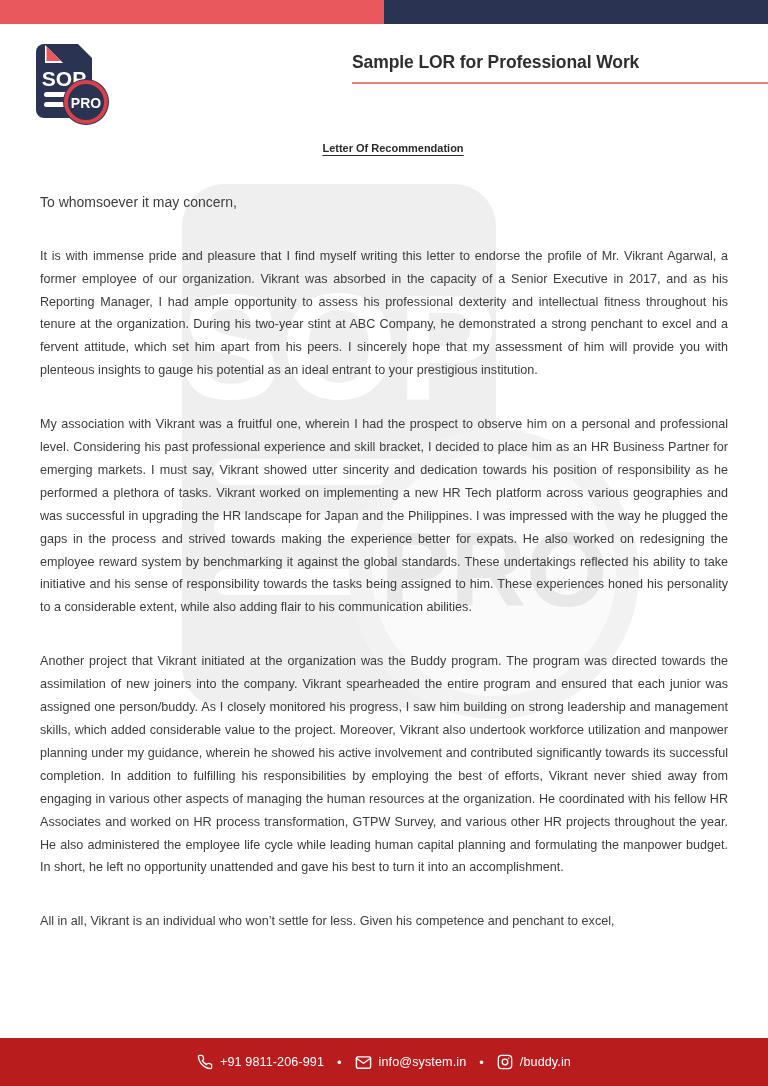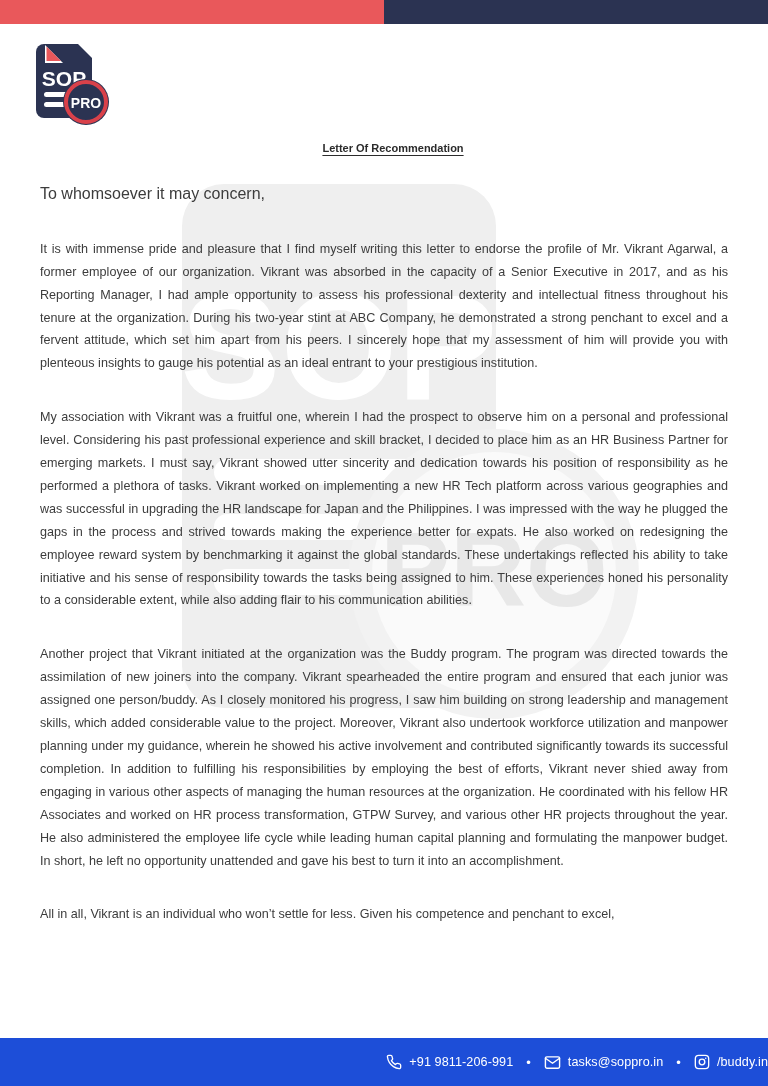--- a/index.html
+++ b/index.html
@@ -94,46 +94,46 @@
     text-align: center;
     font-size: 11px;
     font-weight: bold;
     color: #2b2b2b;
     text-decoration: underline;
     text-underline-offset: 3px;
     margin: 6px 0 0 0;
     padding-left: 18px;
   }
   .salutation {
-    margin-top: 28px;
-    font-size: 16px;
+    margin-top: 38px;
+    font-size: 14px;
     line-height: 1.55;
     color: #3c3c3c;
   }
   .para {
     margin-top: 31px;
     font-size: 12.6px;
     line-height: 1.82;
     text-align: justify;
     color: #3c3c3c;
     hyphens: none;
   }
   .para.last { text-align: left; }
 
   
   .footer {
     position: absolute;
     left: 0;
     bottom: 0;
     width: 768px;
     height: 48px;
-    background: #1d4ed8;
+    background: #b91c1c;
     display: flex;
     align-items: center;
-    justify-content: flex-end;
+    justify-content: center;
     gap: 0px;
     z-index: 3;
   }
   .footer-item {
     display: flex;
     align-items: center;
     gap: 7px;
     color: #ffffff;
     font-size: 12.6px;
     letter-spacing: 0.1px;
@@ -183,20 +183,24 @@
       <text x="42" y="50" fill="#ffffff" font-family="Liberation Sans, sans-serif" font-weight="bold" font-size="21" text-anchor="middle">SOP</text>
 
       <rect x="22" y="56" width="38" height="5" rx="2.5" fill="#ffffff"></rect>
       <rect x="22" y="66" width="38" height="5" rx="2.5" fill="#ffffff"></rect>
 
       <circle cx="64" cy="66" r="23" fill="#2b3352"></circle>
       <circle cx="64" cy="66" r="20" fill="none" stroke="#d9414a" stroke-width="4"></circle>
       <text x="64" y="72" fill="#ffffff" font-family="Liberation Sans, sans-serif" font-weight="bold" font-size="14" text-anchor="middle">PRO</text>
     </svg>
 
+    <div class="header-title-wrap">
+      <div class="header-title">Sample LOR for Professional Work</div>
+      <div class="header-rule"></div>
+    </div>
   </div>
 
   <div class="letter">
 
     <div class="letter-heading">Letter Of Recommendation</div>
 
     <div class="salutation">To whomsoever it may concern,</div>
 
     <p class="para">It is with immense pride and pleasure that I find myself writing this letter to endorse the profile of Mr. Vikrant Agarwal, a former employee of our organization. Vikrant was absorbed in the capacity of a Senior Executive in 2017, and as his Reporting Manager, I had ample opportunity to assess his professional dexterity and intellectual fitness throughout his tenure at the organization. During his two-year stint at ABC Company, he demonstrated a strong penchant to excel and a fervent attitude, which set him apart from his peers. I sincerely hope that my assessment of him will provide you with plenteous insights to gauge his potential as an ideal entrant to your prestigious institution.</p>
     <p class="para">My association with Vikrant was a fruitful one, wherein I had the prospect to observe him on a personal and professional level. Considering his past professional experience and skill bracket, I decided to place him as an HR Business Partner for emerging markets. I must say, Vikrant showed utter sincerity and dedication towards his position of responsibility as he performed a plethora of tasks. Vikrant worked on implementing a new HR Tech platform across various geographies and was successful in upgrading the HR landscape for Japan and the Philippines. I was impressed with the way he plugged the gaps in the process and strived towards making the experience better for expats. He also worked on redesigning the employee reward system by benchmarking it against the global standards. These undertakings reflected his ability to take initiative and his sense of responsibility towards the tasks being assigned to him. These experiences honed his personality to a considerable extent, while also adding flair to his communication abilities.</p>
@@ -218,21 +222,21 @@
 
   <span class="footer-sep">•</span>
 
   <div class="footer-item">
     <span class="footer-icon">
       <svg width="17" height="17" viewBox="0 0 24 24" fill="none" stroke="#ffffff" stroke-width="2" stroke-linecap="round" stroke-linejoin="round">
         <rect x="2" y="4" width="20" height="16" rx="2"></rect>
         <path d="M2 6 l10 7 l10 -7"></path>
       </svg>
     </span>
-    <span>tasks@soppro.in</span>
+    <span>info@system.in</span>
   </div>
 
   <span class="footer-sep">•</span>
 
   <div class="footer-item">
     <span class="footer-icon">
       <svg width="16" height="16" viewBox="0 0 24 24" fill="none" stroke="#ffffff" stroke-width="2" stroke-linecap="round" stroke-linejoin="round">
         <rect x="2" y="2" width="20" height="20" rx="5"></rect>
         <circle cx="12" cy="12" r="4.2"></circle>
         <circle cx="17.6" cy="6.4" r="1.1" fill="#ffffff" stroke="none"></circle>

